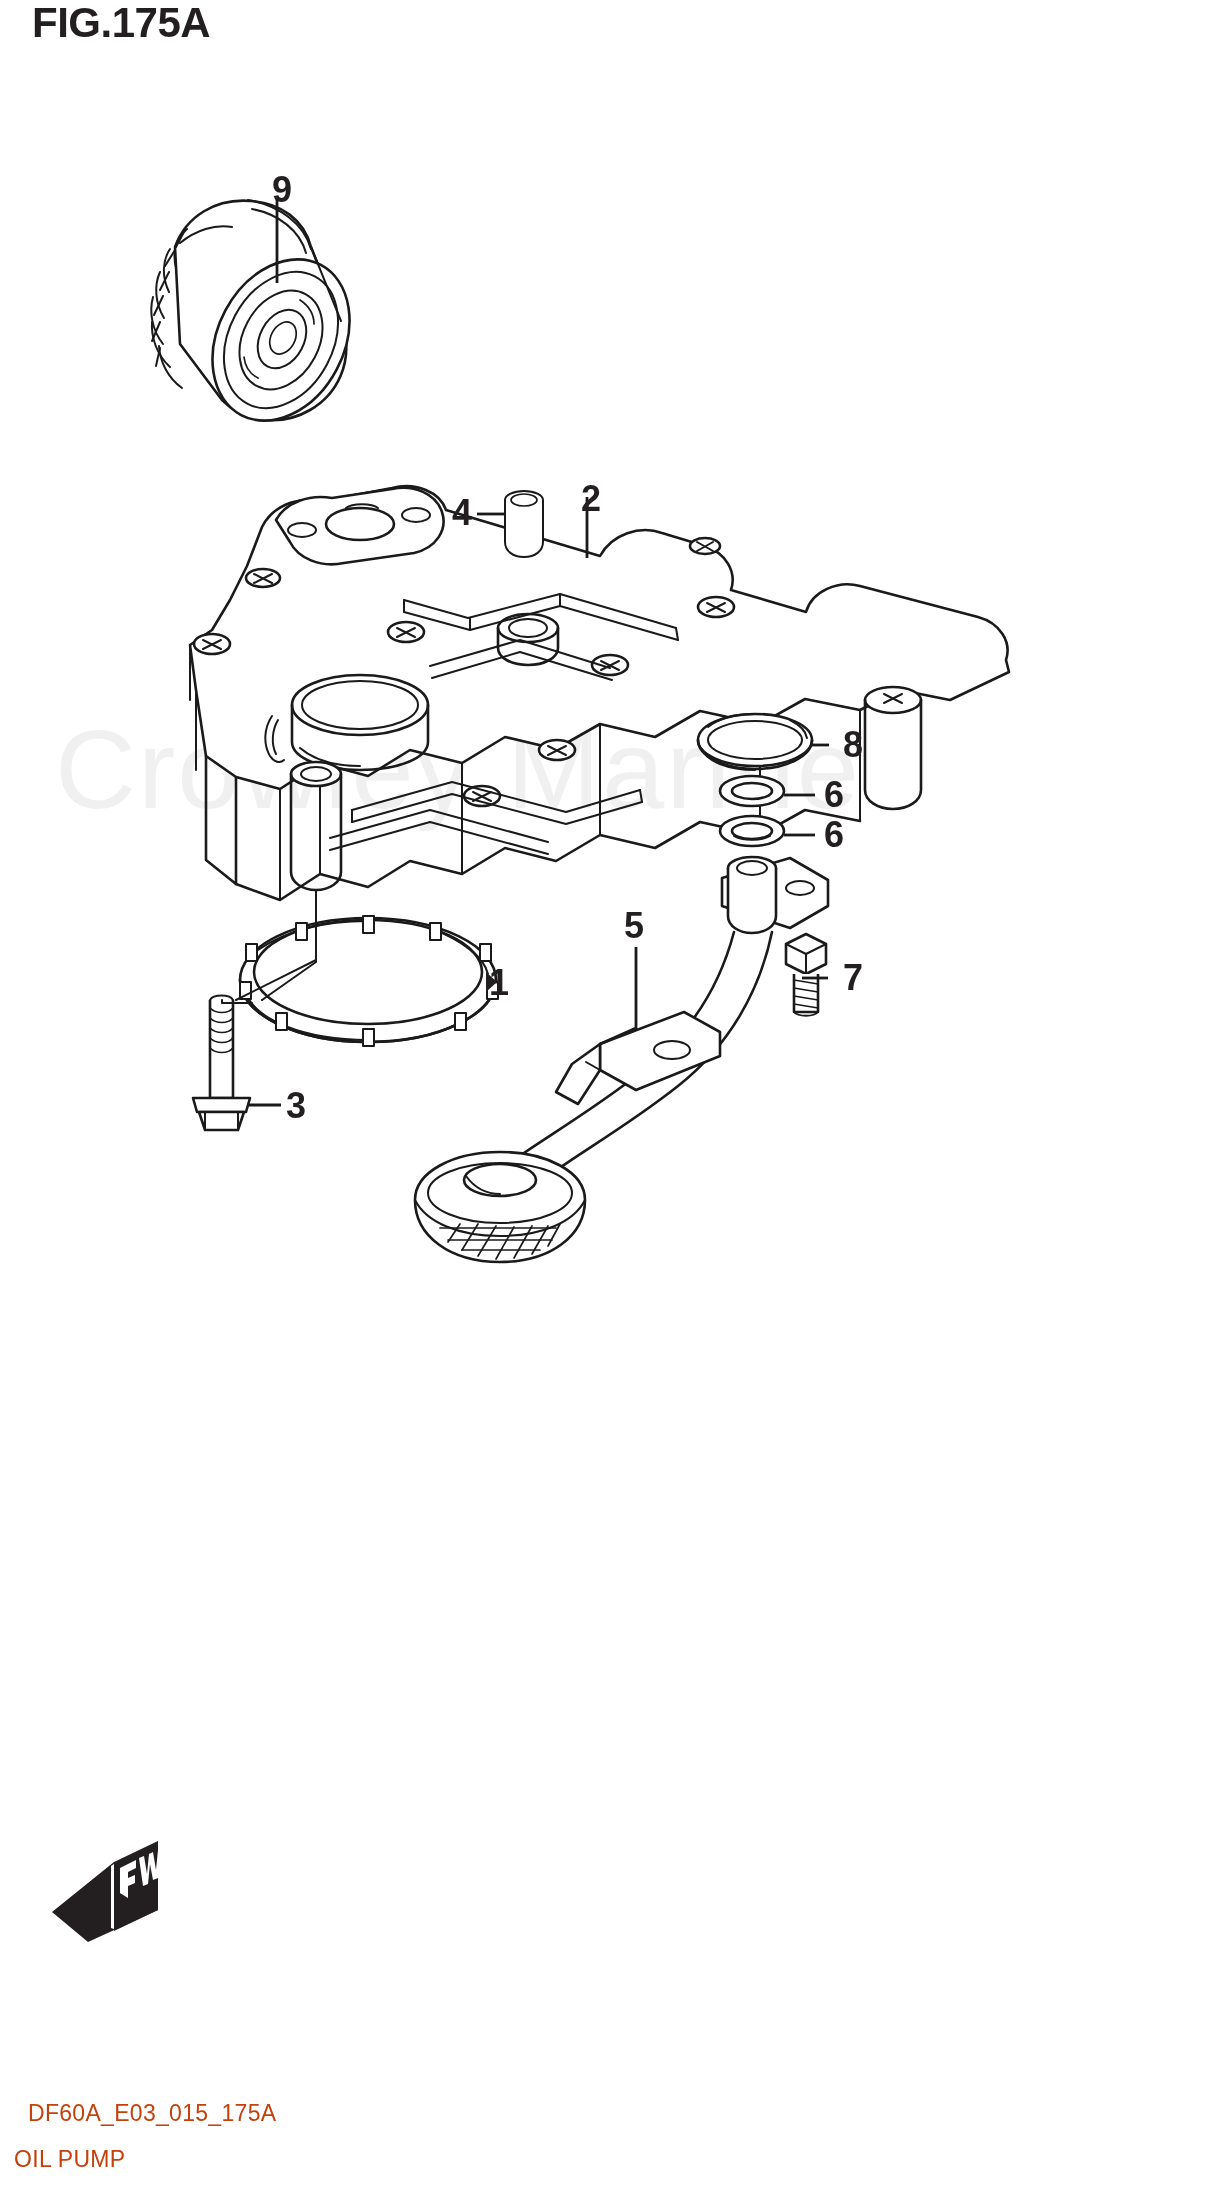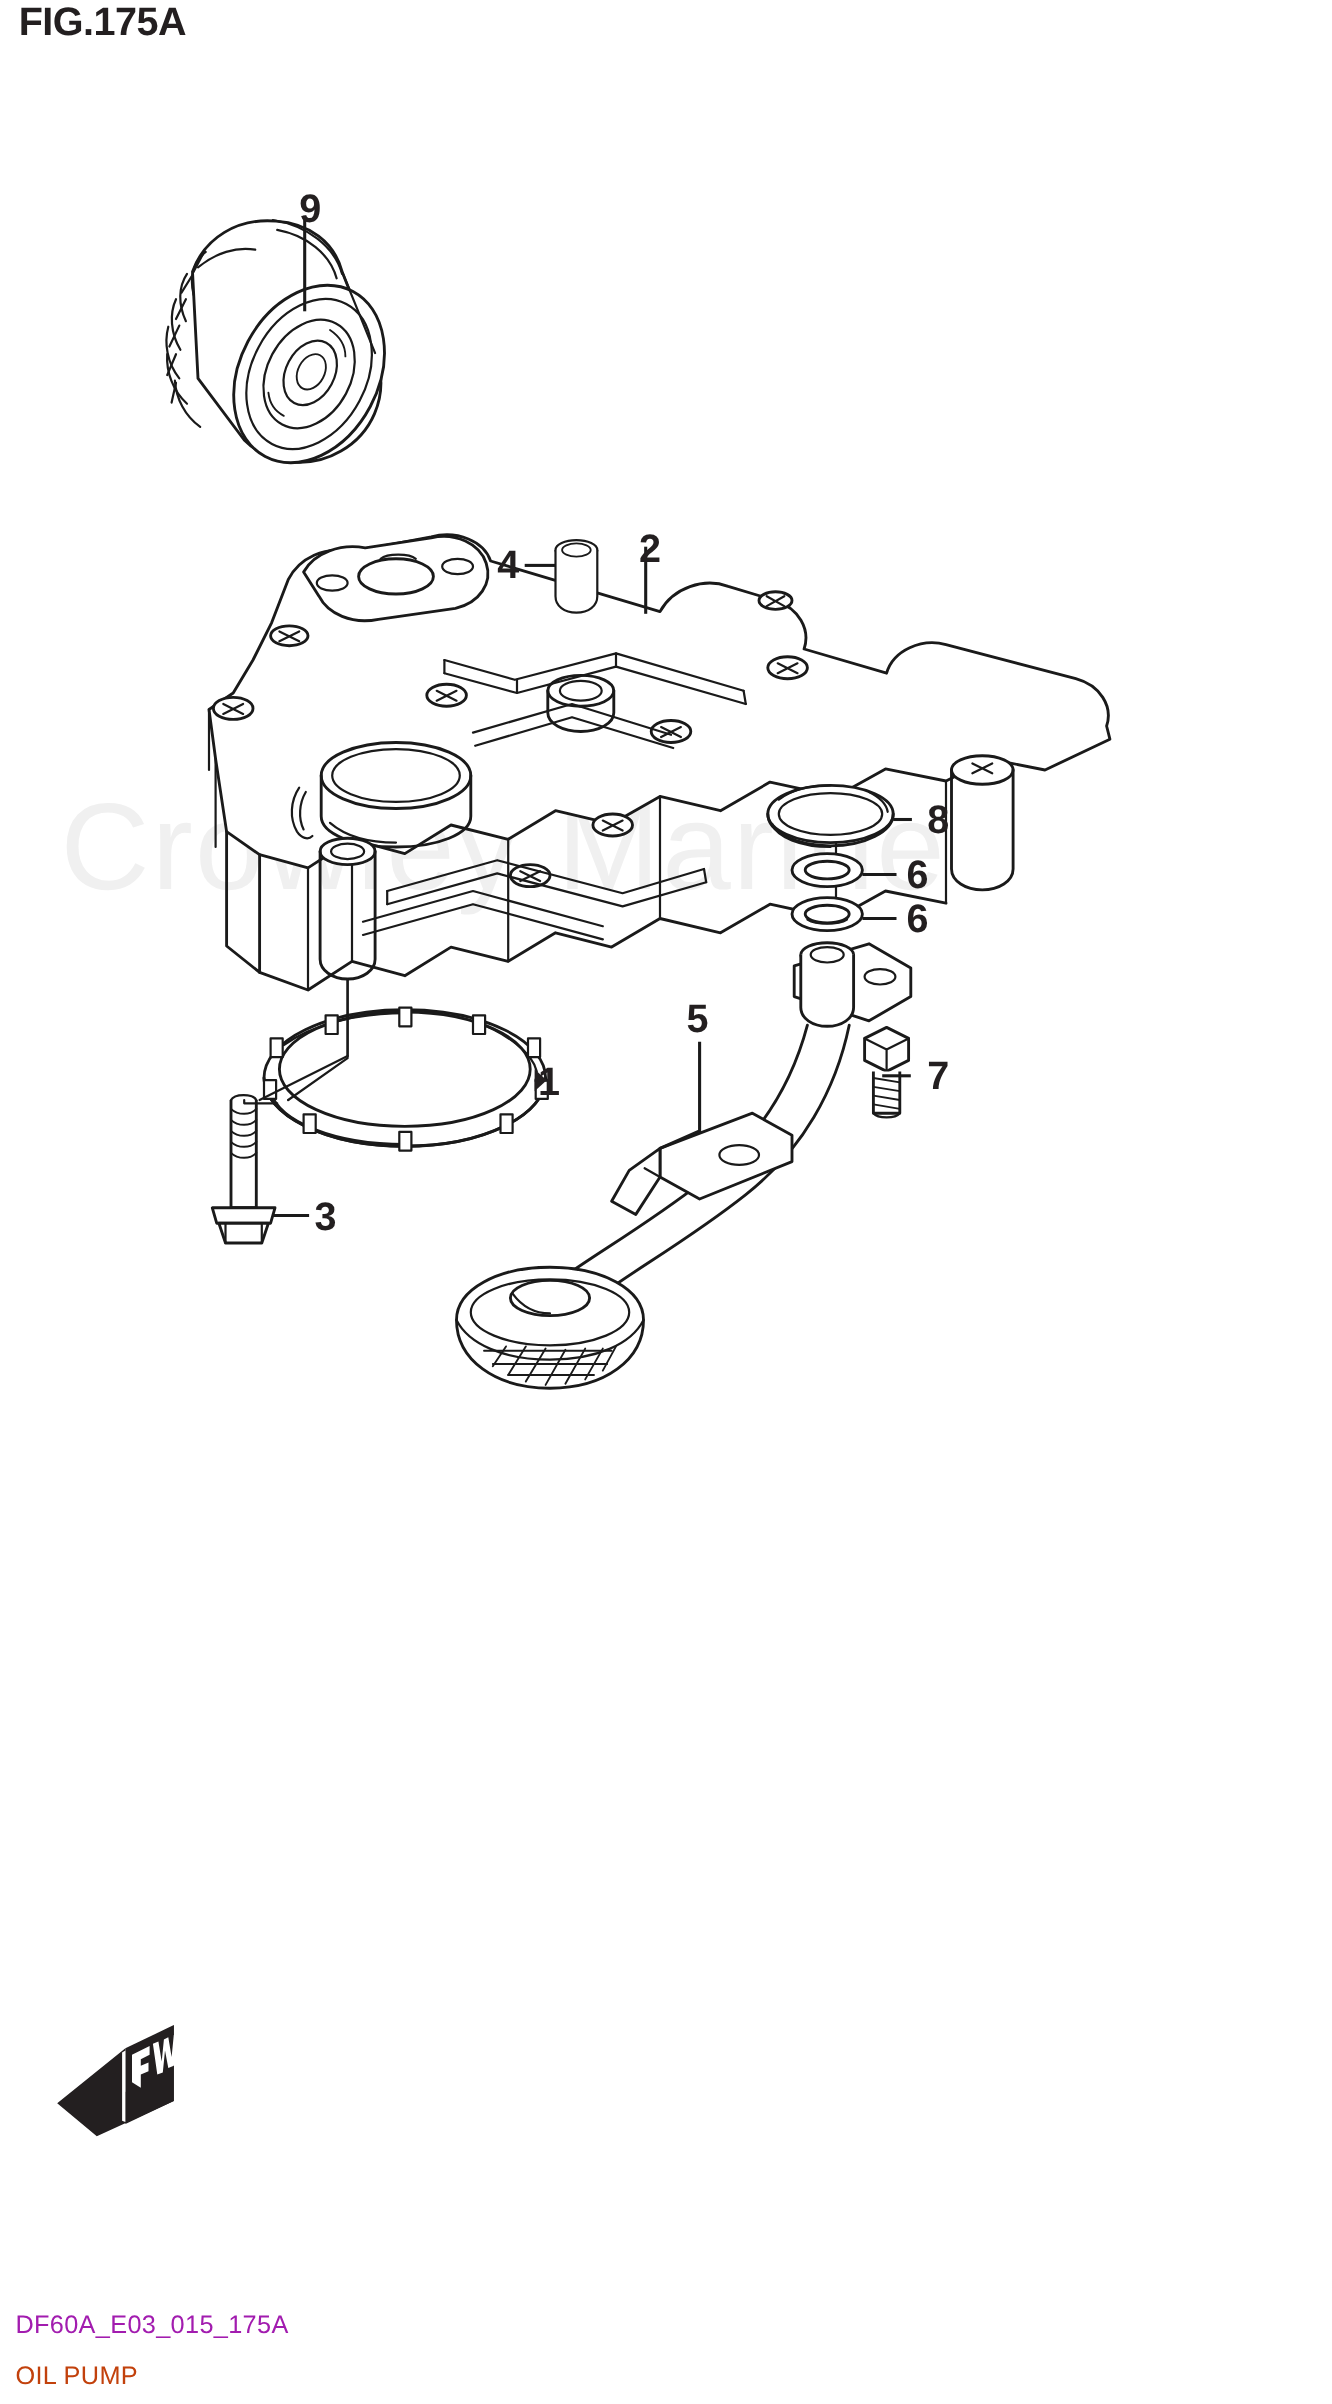--- a/index.html
+++ b/index.html
@@ -6,39 +6,39 @@
   html,body{margin:0;padding:0;background:#ffffff;}
   body{
     width:1211px;height:2185px;position:relative;overflow:hidden;
     font-family:"Liberation Sans","DejaVu Sans",sans-serif;
     color:#1a1a1a;
   }
   #page{position:absolute;inset:0;}
 
   
   .fig-title{
-    position:absolute;left:17px;top:2px;
-    font-size:36px;font-weight:bold;letter-spacing:-0.5px;
+    position:absolute;left:32px;top:2px;
+    font-size:42px;font-weight:bold;letter-spacing:-0.5px;
     color:#231f20;line-height:1;
     font-family:"Liberation Sans","DejaVu Sans",sans-serif;
   }
 
   
   .watermark{
     position:absolute;left:55px;top:705px;width:1100px;
     font-size:112px;font-weight:400;color:#f0f0f0;
     letter-spacing:2px;white-space:nowrap;
     font-family:"Liberation Sans","DejaVu Sans",sans-serif;
     user-select:none;pointer-events:none;
   }
 
   
   .footer-code{
-    position:absolute;left:14px;top:2100px;
-    font-size:23px;color:#a21caf;letter-spacing:0.3px;
+    position:absolute;left:28px;top:2100px;
+    font-size:23px;color:#c2410c;letter-spacing:0.3px;
   }
   .footer-caption{
     position:absolute;left:14px;top:2146px;
     font-size:23px;color:#c2410c;letter-spacing:0.3px;
   }
   .site-url{
     position:absolute;left:731px;top:2086px;
     font-size:40px;color:#3a3a3a;letter-spacing:0px;
   }
 

